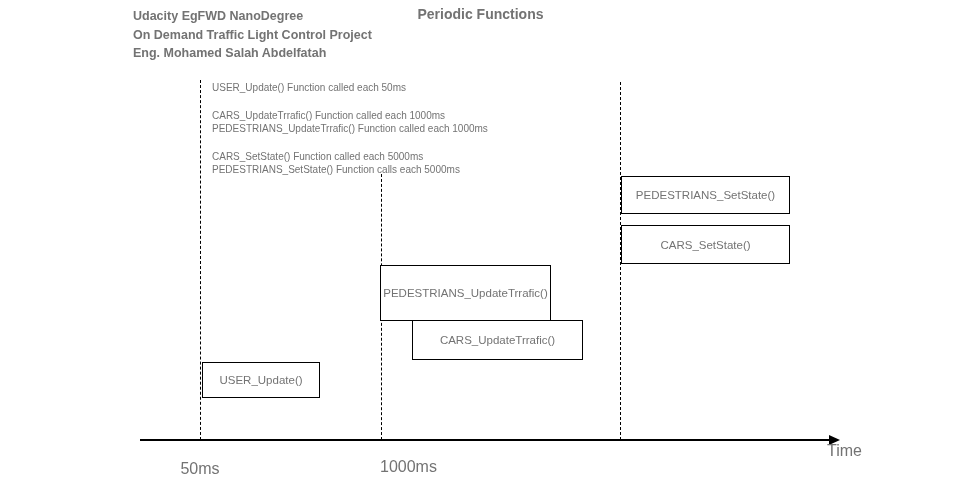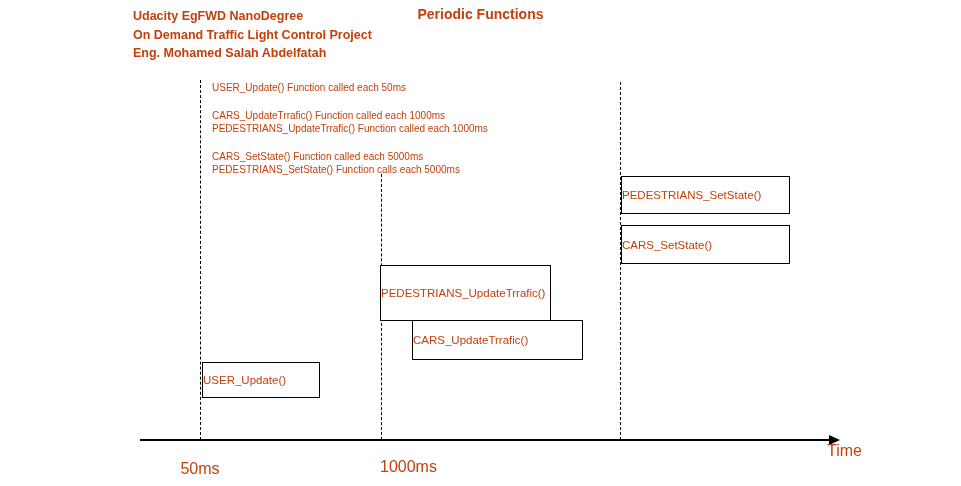--- a/index.html
+++ b/index.html
@@ -5,21 +5,21 @@
   html, body {
     margin: 0;
     padding: 0;
     background: #ffffff;
   }
   #canvas {
     position: relative;
     width: 961px;
     height: 486px;
     background: #ffffff;
-    color: #c2410c;
+    color: #737373;
     font-family: "Liberation Sans", sans-serif;
     overflow: hidden;
   }
   
   .header {
     position: absolute;
     left: 133px;
     top: 7px;
     font-size: 12.5px;
     font-weight: 700;
@@ -55,21 +55,21 @@
   #dash-50   { left: 200px; top: 80px;  height: 360px; }
   #dash-1000 { left: 381px; top: 174px; height: 266px; }
   #dash-5000 { left: 620px; top: 82px;  height: 358px; }
   
   .fbox {
     position: absolute;
     border: 1px solid #000000;
     background: #ffffff;
     display: flex;
     align-items: center;
-    justify-content: flex-start;
+    justify-content: center;
     font-size: 11.5px;
     white-space: nowrap;
     box-sizing: border-box;
   }
   #box-ped-set  { left: 621px; top: 176px; width: 169px; height: 38px; }
   #box-cars-set { left: 621px; top: 225px; width: 169px; height: 39px; }
   #box-ped-upd  { left: 380px; top: 265px; width: 171px; height: 56px; }
   #box-cars-upd { left: 380px; top: 320px; width: 171px; height: 40px; margin-left: 32px; }
   #box-user-upd { left: 202px; top: 362px; width: 118px; height: 36px; }
   

